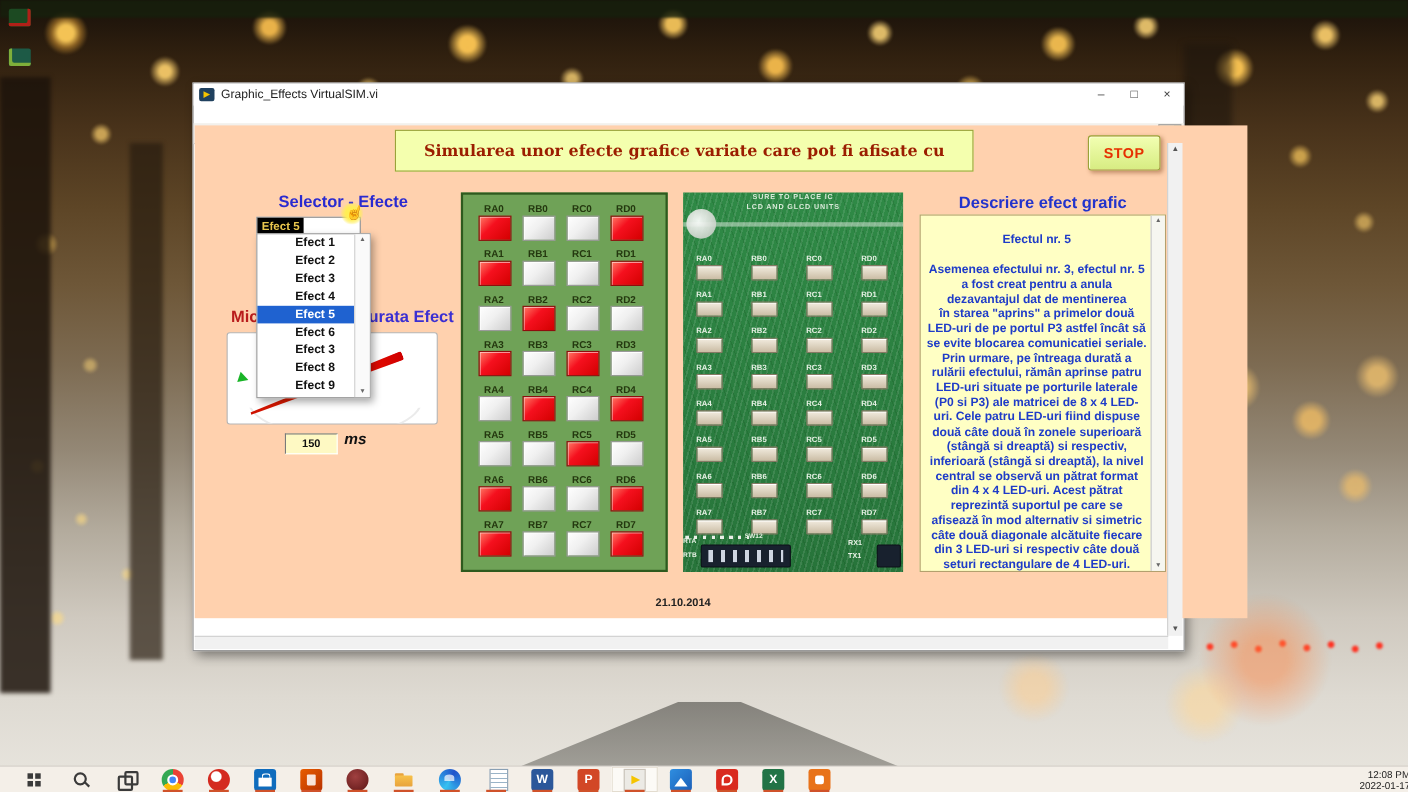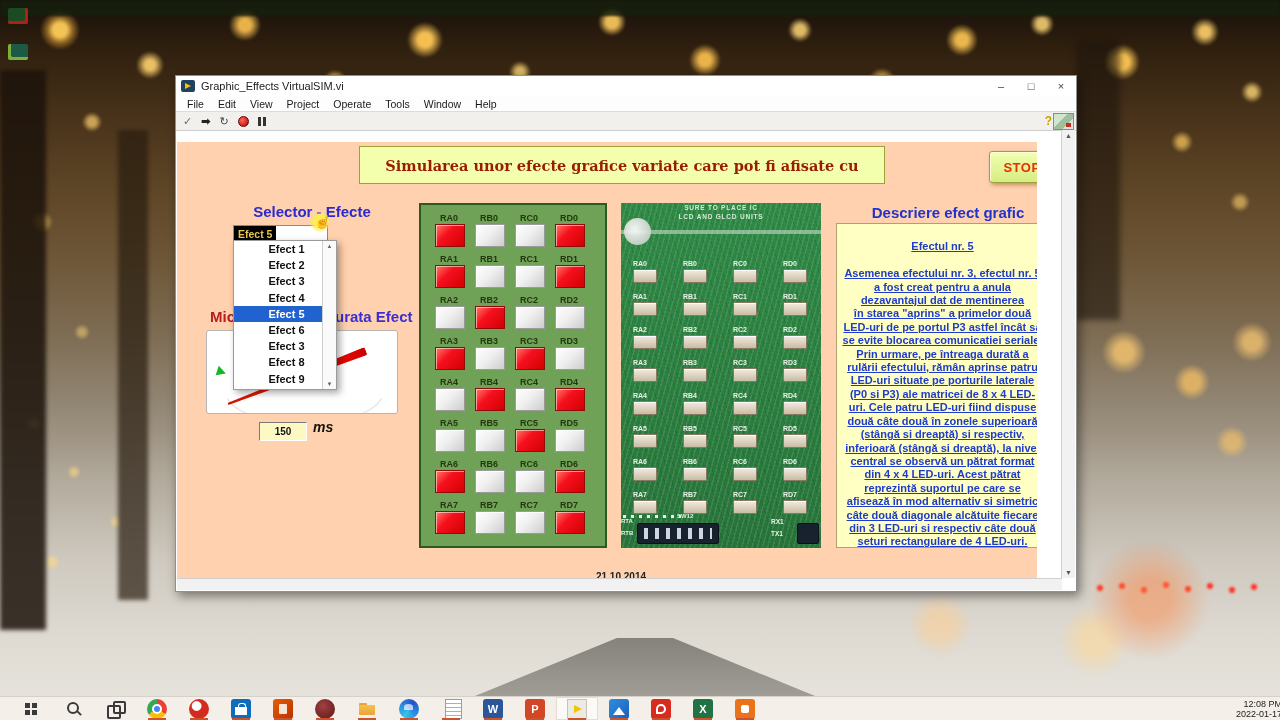--- a/index.html
+++ b/index.html
@@ -84,21 +84,21 @@
   .tb-run{font-weight:bold;color:#222;}
   .tb-abort{width:9px;height:9px;border-radius:50%;background:radial-gradient(circle at 35% 35%,#ff6a5a,#b40000);border:1px solid #600;}
   .tb-pause{display:flex;gap:2px;}
   .tb-pause i{width:3px;height:9px;background:#333;}
   .tb-help{position:absolute;right:24px;top:2px;font-size:12px;font-weight:bold;color:#c9a400;}
   .tb-badge{position:absolute;right:2px;top:1px;width:19px;height:15px;border:1px solid #8a8a8a;
             background:linear-gradient(135deg,#cfe6cf 0 40%,#9ec09e 40% 70%,#e0e0e0 70%);}
   .tb-badge::after{content:"";position:absolute;right:2px;bottom:2px;width:5px;height:4px;background:#c03020;}
 
   
-  .panel{left:1px;top:66px;width:860px;height:448px;background:#ffd1ae;overflow:hidden;}
+  .panel{left:1px;top:38px;width:957px;height:448px;background:#ffd1ae;overflow:hidden;}
   .panel-vscroll{right:1px;top:54px;width:13px;height:448px;background:#f1f1f1;border-left:1px solid #d0d0d0;
                  font-size:7px;color:#555;text-align:center;}
   .panel-vscroll .sa-up{position:absolute;top:2px;left:0;right:0;}
   .panel-vscroll .sa-dn{position:absolute;bottom:2px;left:0;right:0;}
   .panel-hscroll{left:1px;bottom:1px;width:885px;height:11px;background:#f1f1f1;border-top:1px solid #d0d0d0;}
 
   
   .banner{left:182px;top:4px;width:524px;height:36px;background:#f4ffae;border:1px solid #9aa23a;
           display:flex;flex-direction:column;align-items:center;justify-content:center;
           font-family:"DejaVu Serif",serif;font-weight:bold;font-size:14.5px;color:#9b1d00;line-height:17px;}
@@ -181,21 +181,21 @@
   .pcb-l1{position:absolute;left:0;top:315px;font-size:6px;font-weight:bold;color:#e8f2e6;}
   .pcb-l2{position:absolute;left:0;top:327px;font-size:6px;font-weight:bold;color:#e8f2e6;}
   .pcb-r1{position:absolute;left:150px;top:315px;font-size:6.5px;font-weight:bold;color:#e8f2e6;}
   .pcb-r2{position:absolute;left:150px;top:327px;font-size:6.5px;font-weight:bold;color:#e8f2e6;}
 
   
   .desc-title{left:659px;top:62px;width:224px;text-align:center;font-weight:bold;font-size:15px;color:#2233cc;}
   .desc-box{left:659px;top:81px;width:224px;height:325px;background:#ffffc4;border:1px solid #b3a06e;
             box-sizing:border-box;display:flex;}
   .desc-text{flex:1;padding:3px 3px 3px 5px;font-size:11px;font-weight:bold;color:#1f3cc8;
-             text-align:center;line-height:1.22;white-space:pre-line;overflow:hidden;text-decoration:underline;}
+             text-align:center;line-height:1.22;white-space:pre-line;overflow:hidden;}
   .desc-scroll{width:12px;border-left:1px solid #c8c8c8;background:#f6f6f0;position:relative;
                font-size:6px;color:#666;text-align:center;}
   .desc-scroll .sa-up{position:absolute;top:2px;left:0;right:0;}
   .desc-scroll .sa-dn{position:absolute;bottom:2px;left:0;right:0;}
 
   
   .credit{left:294px;top:414px;width:300px;text-align:center;font-family:"DejaVu Serif",serif;
           font-style:italic;font-weight:bold;font-size:12.5px;color:#1a1a1a;}
   .credit-date{left:294px;top:429px;width:300px;text-align:center;font-size:10px;font-weight:bold;color:#222;}
 
@@ -264,30 +264,20 @@
   <div class="abs titlebar">
     <div class="vi-icon"></div>
     <div class="title-text">Graphic_Effects VirtualSIM.vi</div>
     <div class="win-controls">
       <div class="win-btn">–</div>
       <div class="win-btn">□</div>
       <div class="win-btn">×</div>
     </div>
   </div>
 
-  <div class="abs menubar">
-      <span class="menu-item">File</span>
-      <span class="menu-item">Edit</span>
-      <span class="menu-item">View</span>
-      <span class="menu-item">Project</span>
-      <span class="menu-item">Operate</span>
-      <span class="menu-item">Tools</span>
-      <span class="menu-item">Window</span>
-      <span class="menu-item">Help</span>
-    </div>
 
   <div class="abs toolbar">
     <span class="tb-i tb-check">✓</span>
     <span class="tb-i tb-run">➡</span>
     <span class="tb-i">↻</span>
     <span class="tb-abort"></span>
     <span class="tb-pause">
         <i></i>
         <i></i>
       </span>

